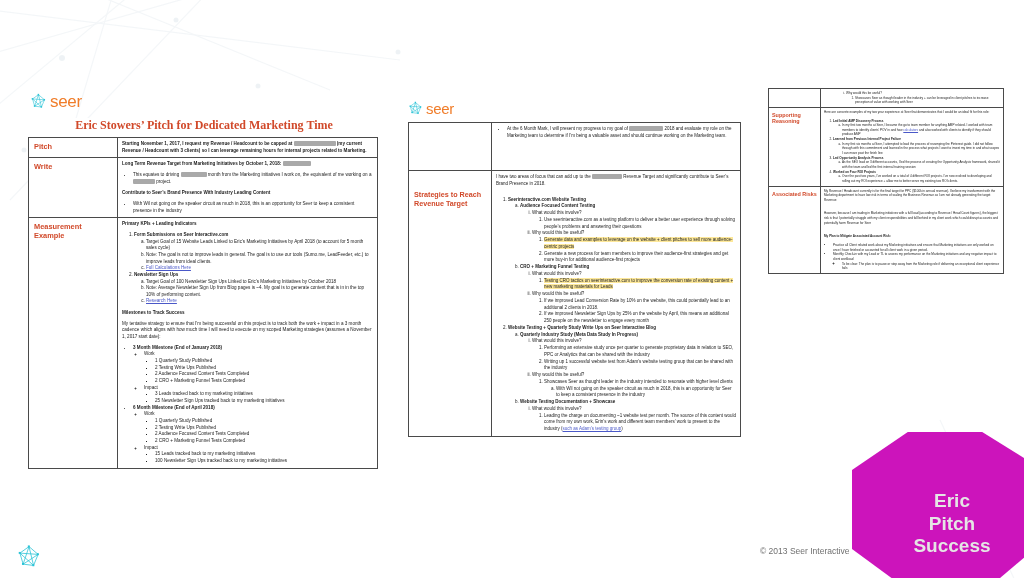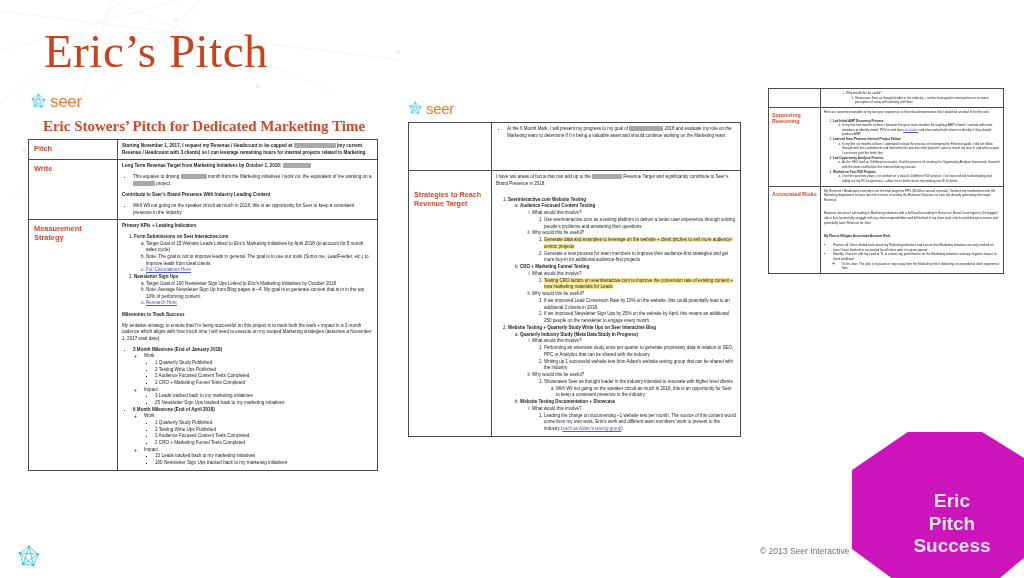--- a/index.html
+++ b/index.html
@@ -65,21 +65,21 @@
     vertical-align:-1px;
   }
   ul,ol{margin:0;padding:0 0 0 14px;}
   li{margin:0;}
   p{margin:0 0 4px 0;}
   p:last-child{margin-bottom:0;}
   .gap{height:5px;}
 
   
   #panel1{left:28px;top:118px;width:350px;}
-  #panel1 .doc-title{font-size:15px;margin:0 0 4px 2px;}
+  #panel1 .doc-title{font-size:12px;margin:0 0 4px 2px;}
   #panel1 table.doc{font-size:4.6px;line-height:1.45;}
   #panel1 td.lbl{width:78px;font-size:7.4px;line-height:1.2;padding:5px 5px;}
   #panel1 ol{padding-left:12px;}
   #panel1 ul{padding-left:11px;}
 
   
   #panel2{left:408px;top:122px;width:333px;}
   #panel2 table.doc{font-size:4.5px;line-height:1.5;}
   #panel2 td.lbl{width:72px;font-size:7.2px;line-height:1.25;padding:19px 5px;}
   #panel2 ol{padding-left:12px;}
@@ -130,21 +130,20 @@
     </g>
     <g fill="#dfe7ec">
       <circle cx="62" cy="58" r="3"></circle>
         <circle cx="176" cy="20" r="2.5"></circle>
       <circle cx="258" cy="86" r="2.5"></circle>
         <circle cx="24" cy="150" r="2.5"></circle>
       <circle cx="398" cy="52" r="2.5"></circle>
     </g>
   </svg>
 
-  <div class="deck-title">Eric’s Pitch</div>
 
   <div class="seer-logo logo-1">
     <svg class="seer-mark" viewBox="0 0 40 40">
       <g stroke="#29c3d6" stroke-width="1.4" fill="none">
         <path d="M6 14 L20 4 L34 16 L27 33 L11 31 Z"></path>
         <path d="M6 14 L27 33 M20 4 L11 31 M34 16 L11 31 M6 14 L34 16 M20 4 L27 33"></path>
       </g>
       <g fill="#29c3d6">
         <rect x="4" y="12" width="3.4" height="3.4"></rect>
           <rect x="18" y="2" width="3.4" height="3.4"></rect>
@@ -183,21 +182,21 @@
           </li>
               </ul>
           <div class="gap"></div>
           <p class="b">Contribute to Seer’s Brand Presence With Industry Leading Content</p>
           <ul>
                 <li>With Wil not going on the speaker circuit as much in 2018, this is an opportunity for Seer to keep a consistent presence in the industry</li>
               </ul>
         </td>
       </tr>
       <tr>
-        <td class="lbl">Measurement Strategy</td>
+        <td class="lbl">Measurement Example</td>
         <td>
           <p class="b">Primary KPIs + Leading Indicators</p>
           <ol>
             <li>
               <span class="b">Form Submissions on Seer Interactive.com</span>
               <ol style="list-style:lower-alpha">
                 <li>Target Goal of 15 Website Leads Linked to Eric’s Marketing Initiatives by April 2018 (to account for 5 month sales cycle)</li>
                 <li>Note: The goal is not to improve leads in general. The goal is to use our tools (Sumo.me, LeadFeeder, etc.) to improve leads from ideal clients.</li>
                 <li><span class="lnk">Full Calculations Here</span></li>
               </ol>

